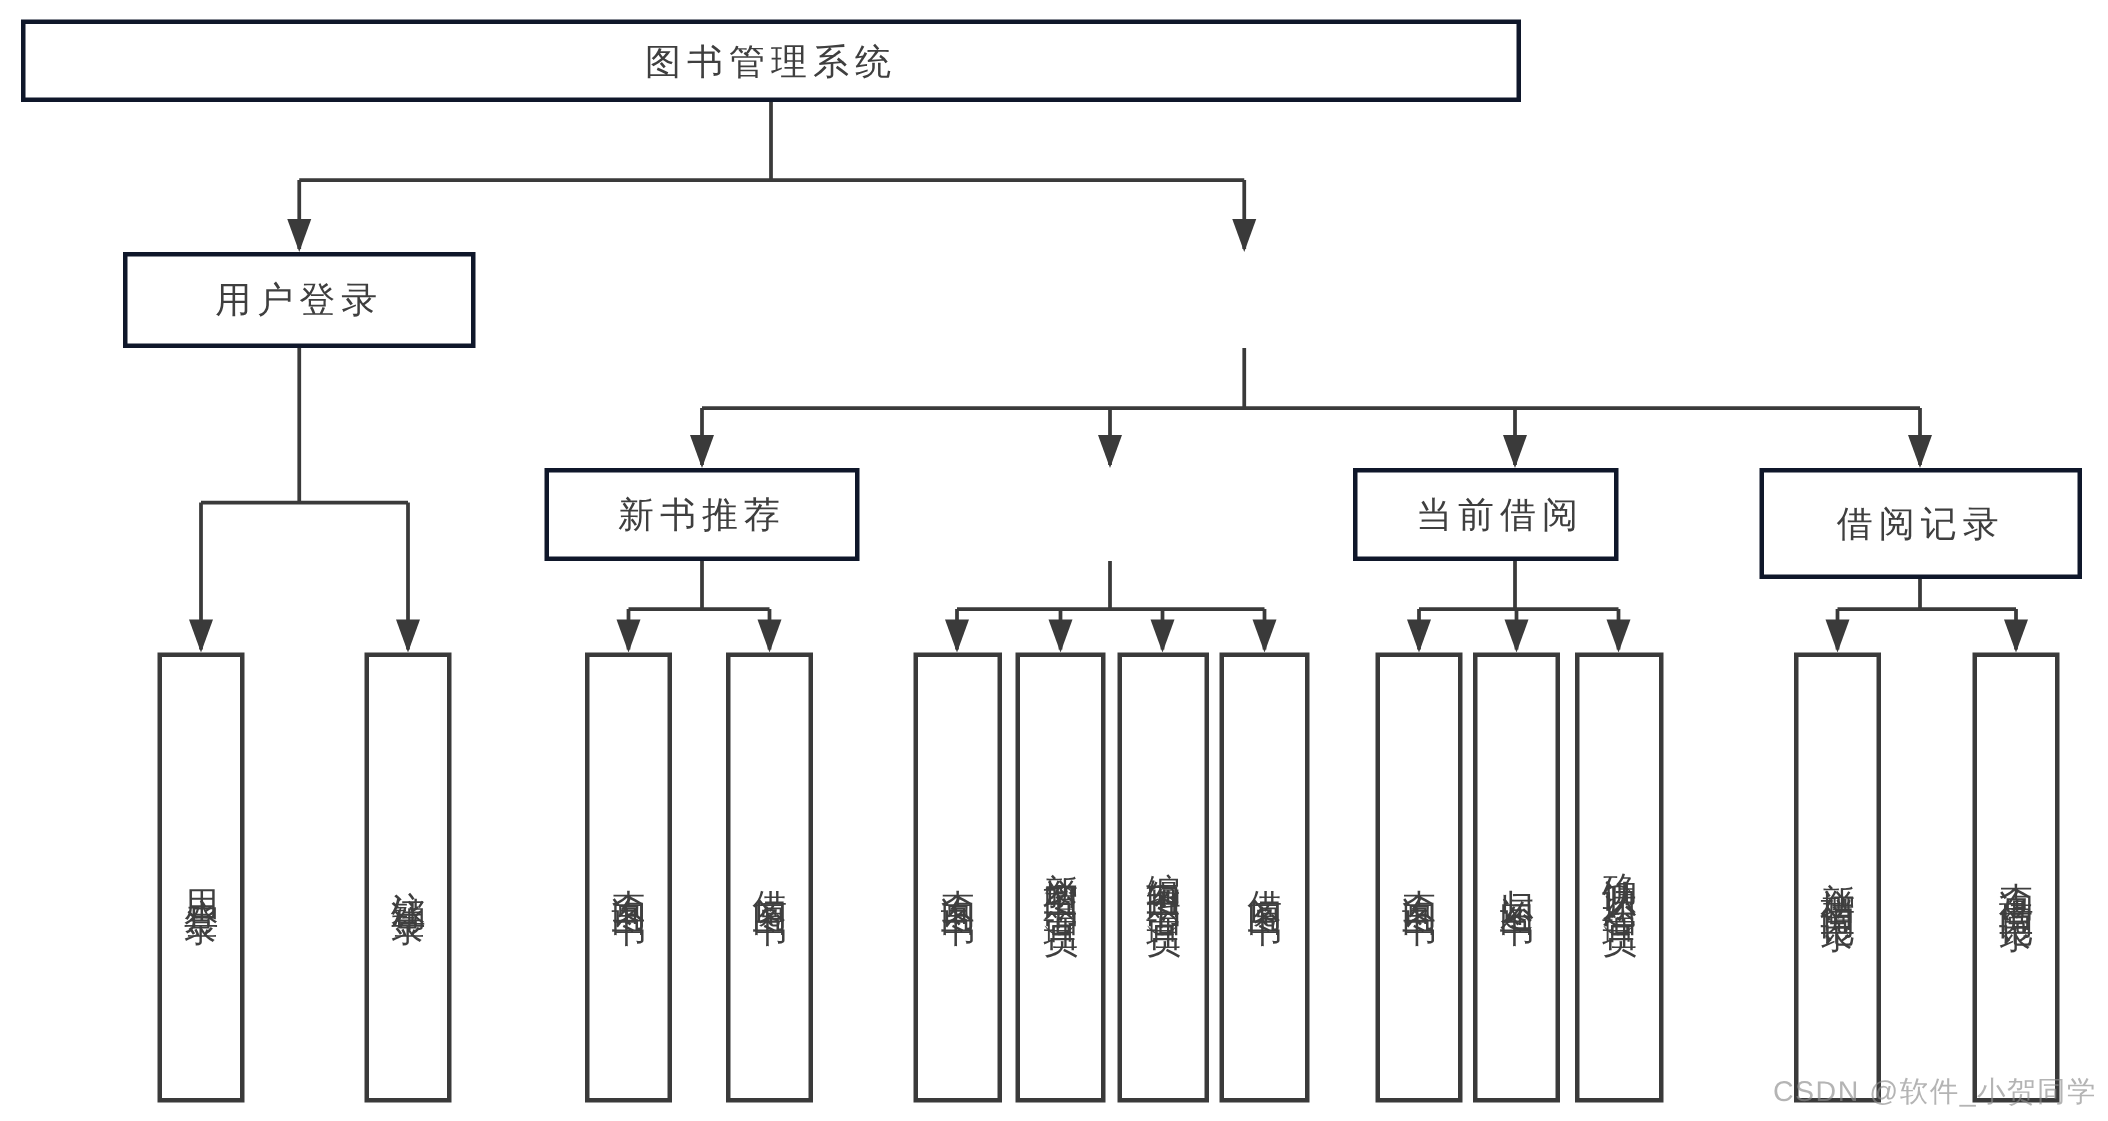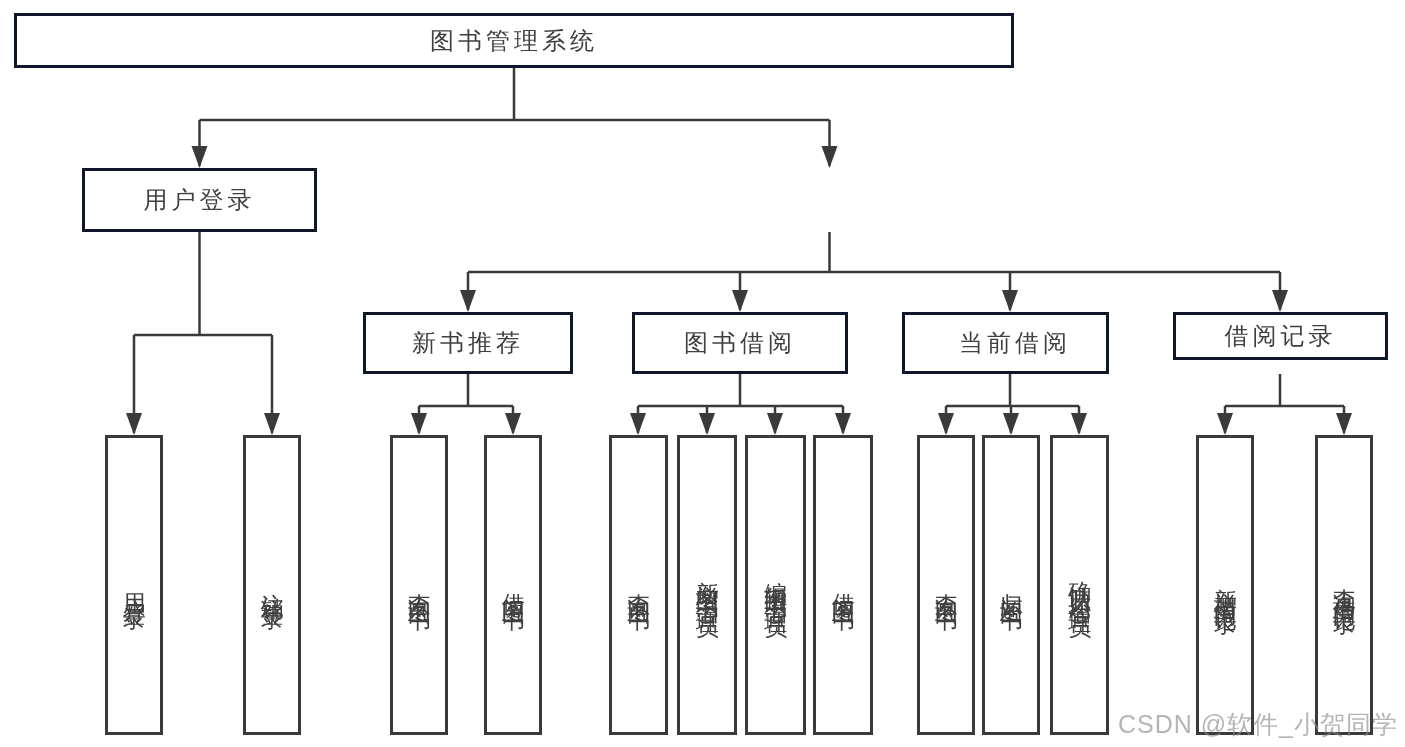--- a/index.html
+++ b/index.html
@@ -33,21 +33,21 @@
   .leaf-text{
     writing-mode:vertical-lr;
     text-orientation:upright;
     font-size:23px;
     letter-spacing:5px;
     line-height:1.1;
   }
   #watermark{
     position:absolute;
     right:7px;bottom:6px;
-    font-size:25px;
+    font-size:19px;
     color:rgba(140,140,140,0.65);
     letter-spacing:1px;
     z-index:5;
     white-space:nowrap;
   }
 </style>
 </head>
 <body>
 
 <div id="canvas">
@@ -116,23 +116,22 @@
       <polygon points="1217,413 1233,413 1225,435"></polygon>
       <polygon points="1336,413 1352,413 1344,435"></polygon>
     </g>
   </svg>
 
   <div class="node" style="left:14px;top:13px;width:1000px;height:55px;">图书管理系统</div>
 
   <div class="node" style="left:82px;top:168px;width:235px;height:64px;">用户登录</div>
 
   <div class="node" style="left:363px;top:312px;width:210px;height:62px;text-align:right;">新书推荐</div>
-  <div class="node" style="left:632px;top:312px;width:216px;height:62px;">图书借阅</div>
-  <div class="node" style="left:902px;top:312px;width:207px;height:62px;padding-left:19px;">当前借阅</div>
-  <div class="node" style="left:1173px;top:312px;width:215px;height:48px;">借阅记录</div>
+  <div class="node" style="left:902px;top:312px;width:177px;height:62px;padding-left:19px;">当前借阅</div>
+  <div class="node" style="left:1173px;top:312px;width:215px;height:74px;">借阅记录</div>
 
   <div class="leaf" style="left:105px;top:435px;width:58px;height:300px;">
     <span class="leaf-text">用户登录</span>
   </div>
   <div class="leaf" style="left:243px;top:435px;width:58px;height:300px;">
     <span class="leaf-text">注销登录</span>
   </div>
 
   <div class="leaf" style="left:390px;top:435px;width:58px;height:300px;">
     <span class="leaf-text">查询图书</span>

